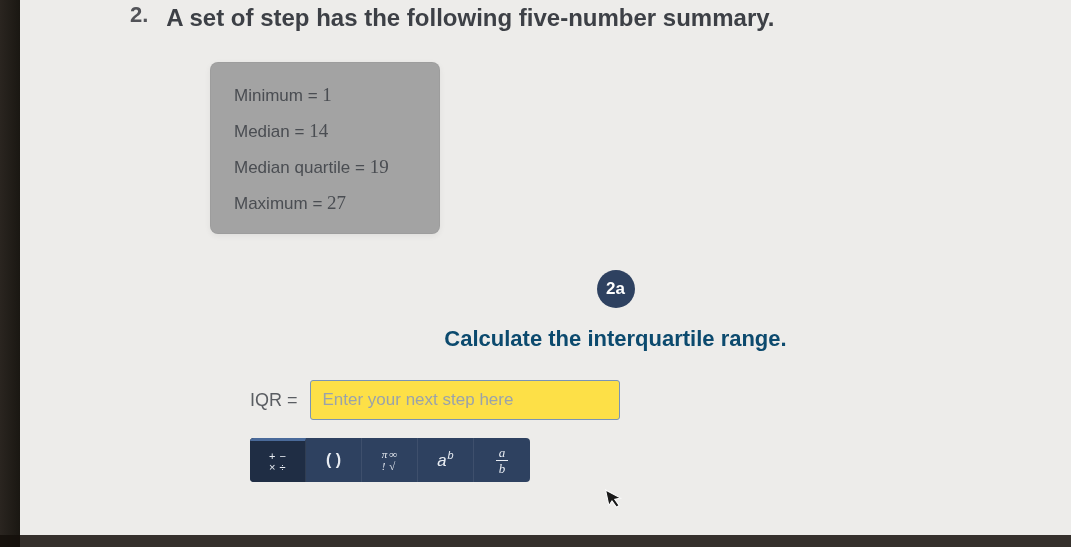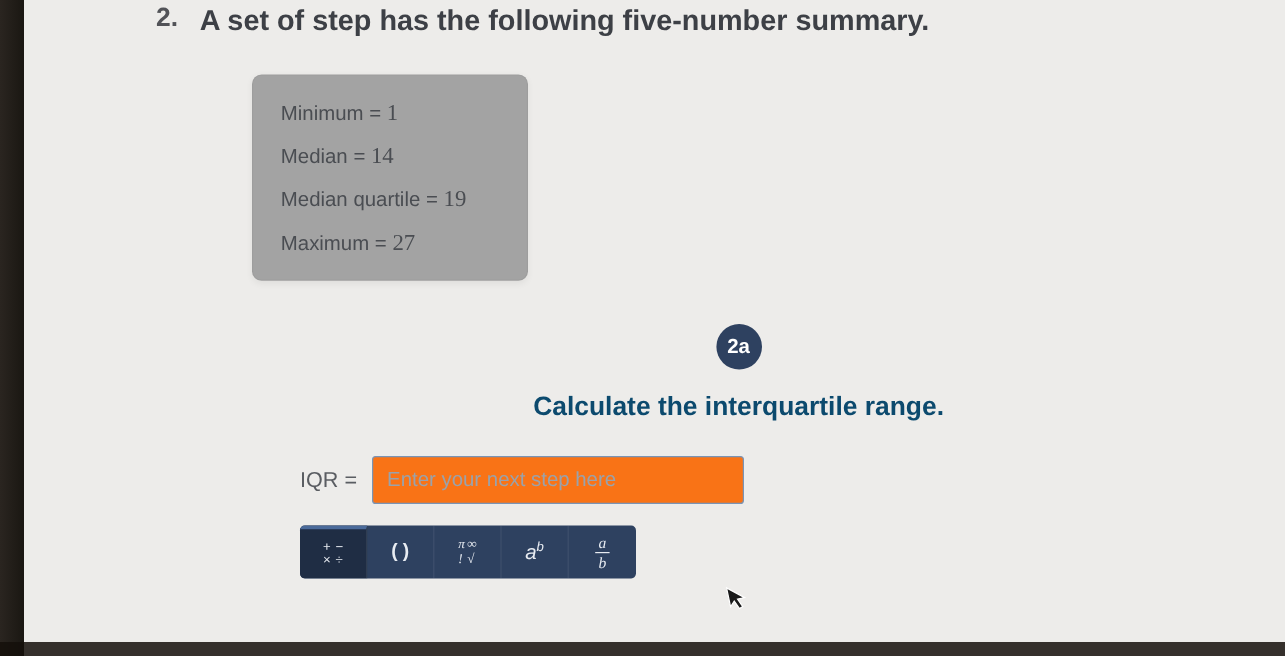--- a/index.html
+++ b/index.html
@@ -116,21 +116,21 @@
       font-weight: 500;
     }
     .answer-input {
       width: 310px;
       height: 40px;
       border: 1px solid #7994b6;
       border-radius: 3px;
       padding: 0 12px;
       font-size: 17px;
       color: #333;
-      background: #f97316;
+      background: #fde047;
       font-family: inherit;
     }
     .answer-input::placeholder { color: #9aa2ab; }
     .toolbar {
       display: flex;
       margin: 18px 0 0 230px;
       background: #2e4160;
       border-radius: 4px;
       overflow: hidden;
       width: fit-content;
@@ -161,21 +161,21 @@
     .pi-grid {
       display: grid;
       grid-template-columns: auto auto;
       gap: 0 2px;
       font-size: 11px;
       line-height: 12px;
       font-style: italic;
       font-family: "Times New Roman", serif;
     }
     .sup-sub {
-      font-family: Liberation Sans, sans-serif;
+      font-family: Liberation Mono, monospace;
       font-style: italic;
       font-size: 17px;
     }
     .sup-sub sup { font-size: 11px; }
     .frac {
       display: flex;
       flex-direction: column;
       align-items: center;
       font-family: "Times New Roman", serif;
       font-style: italic;

